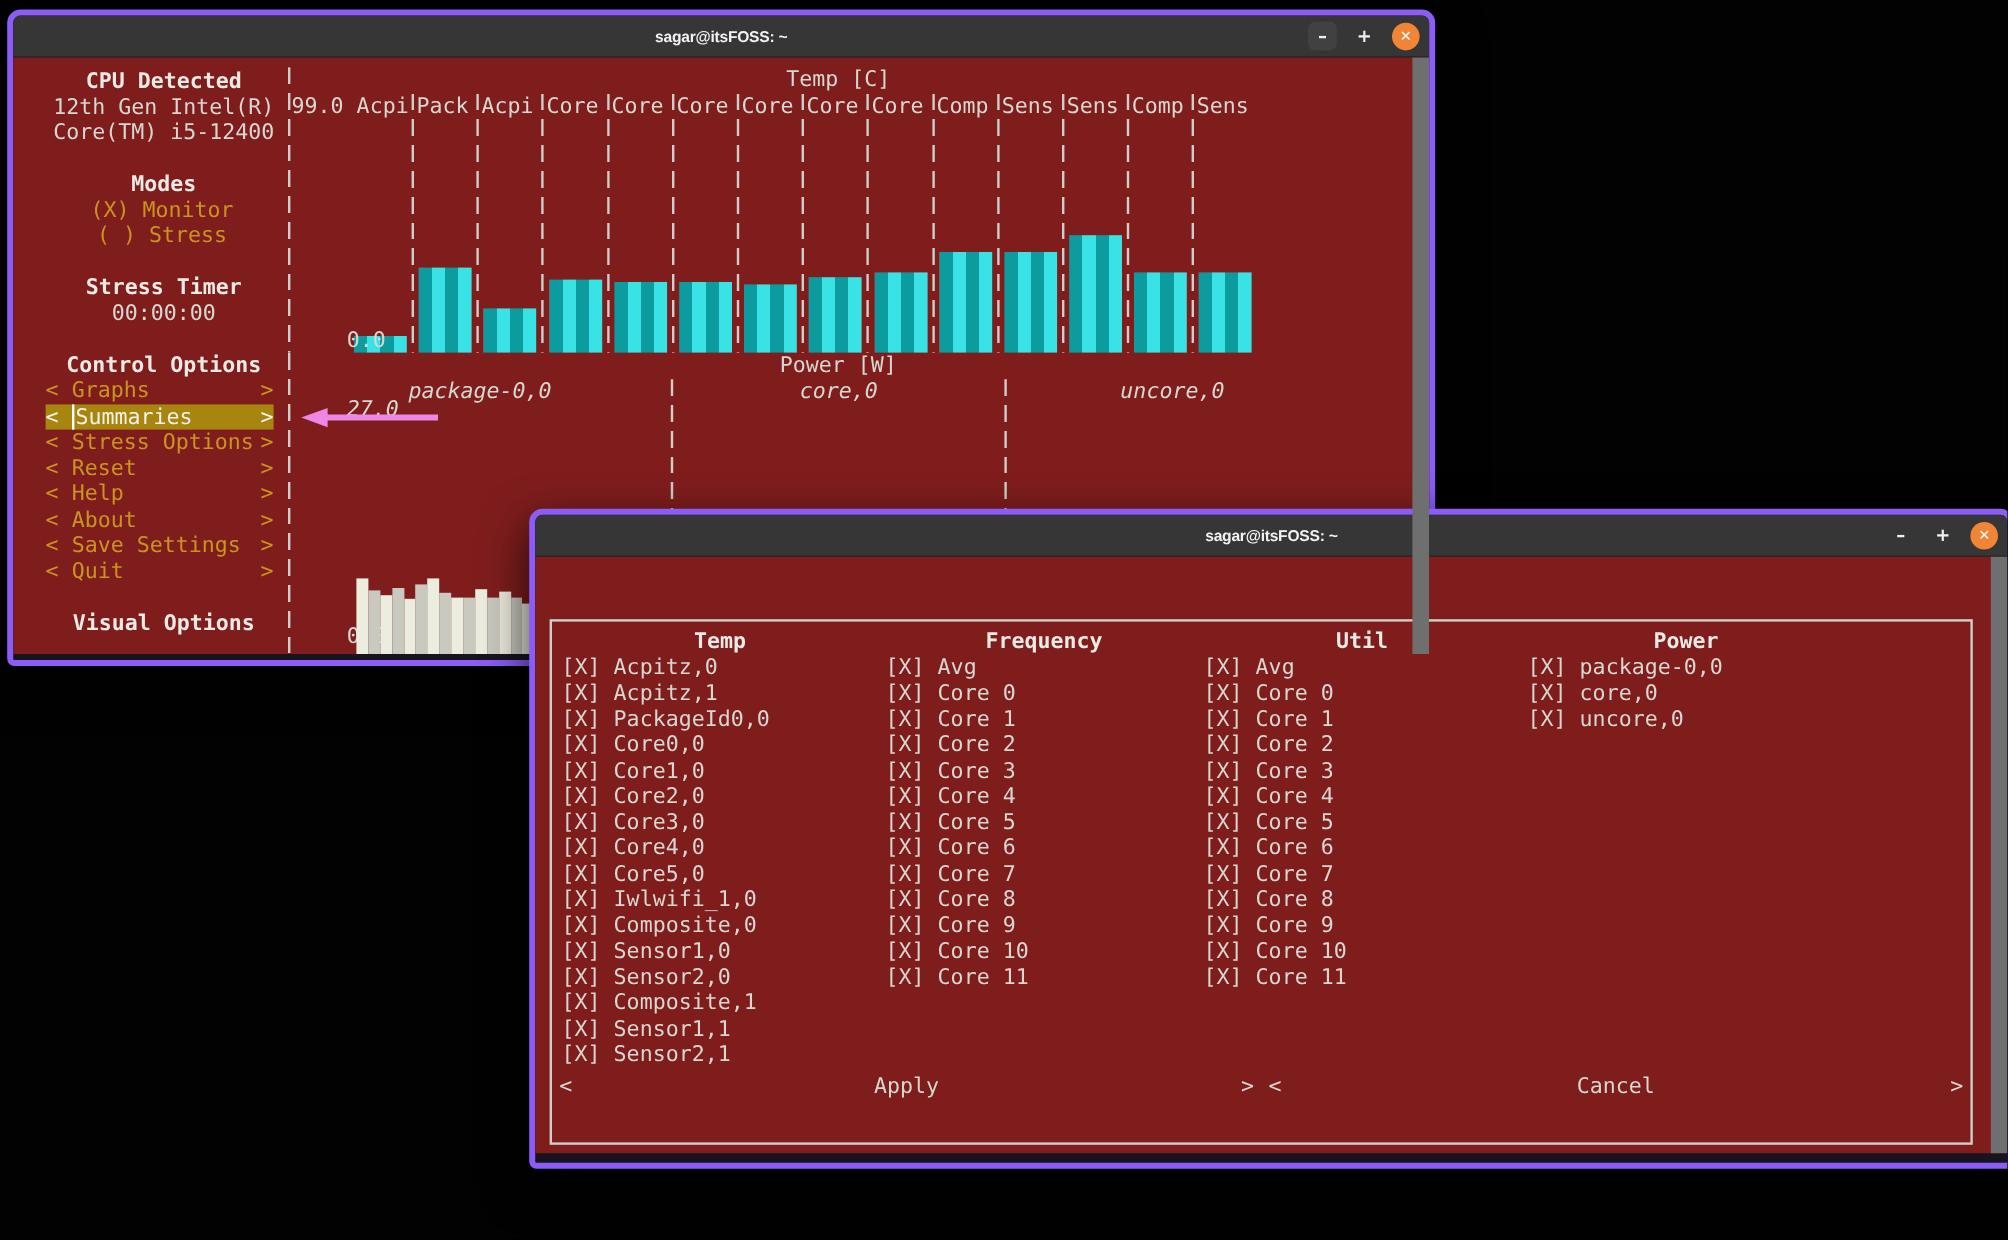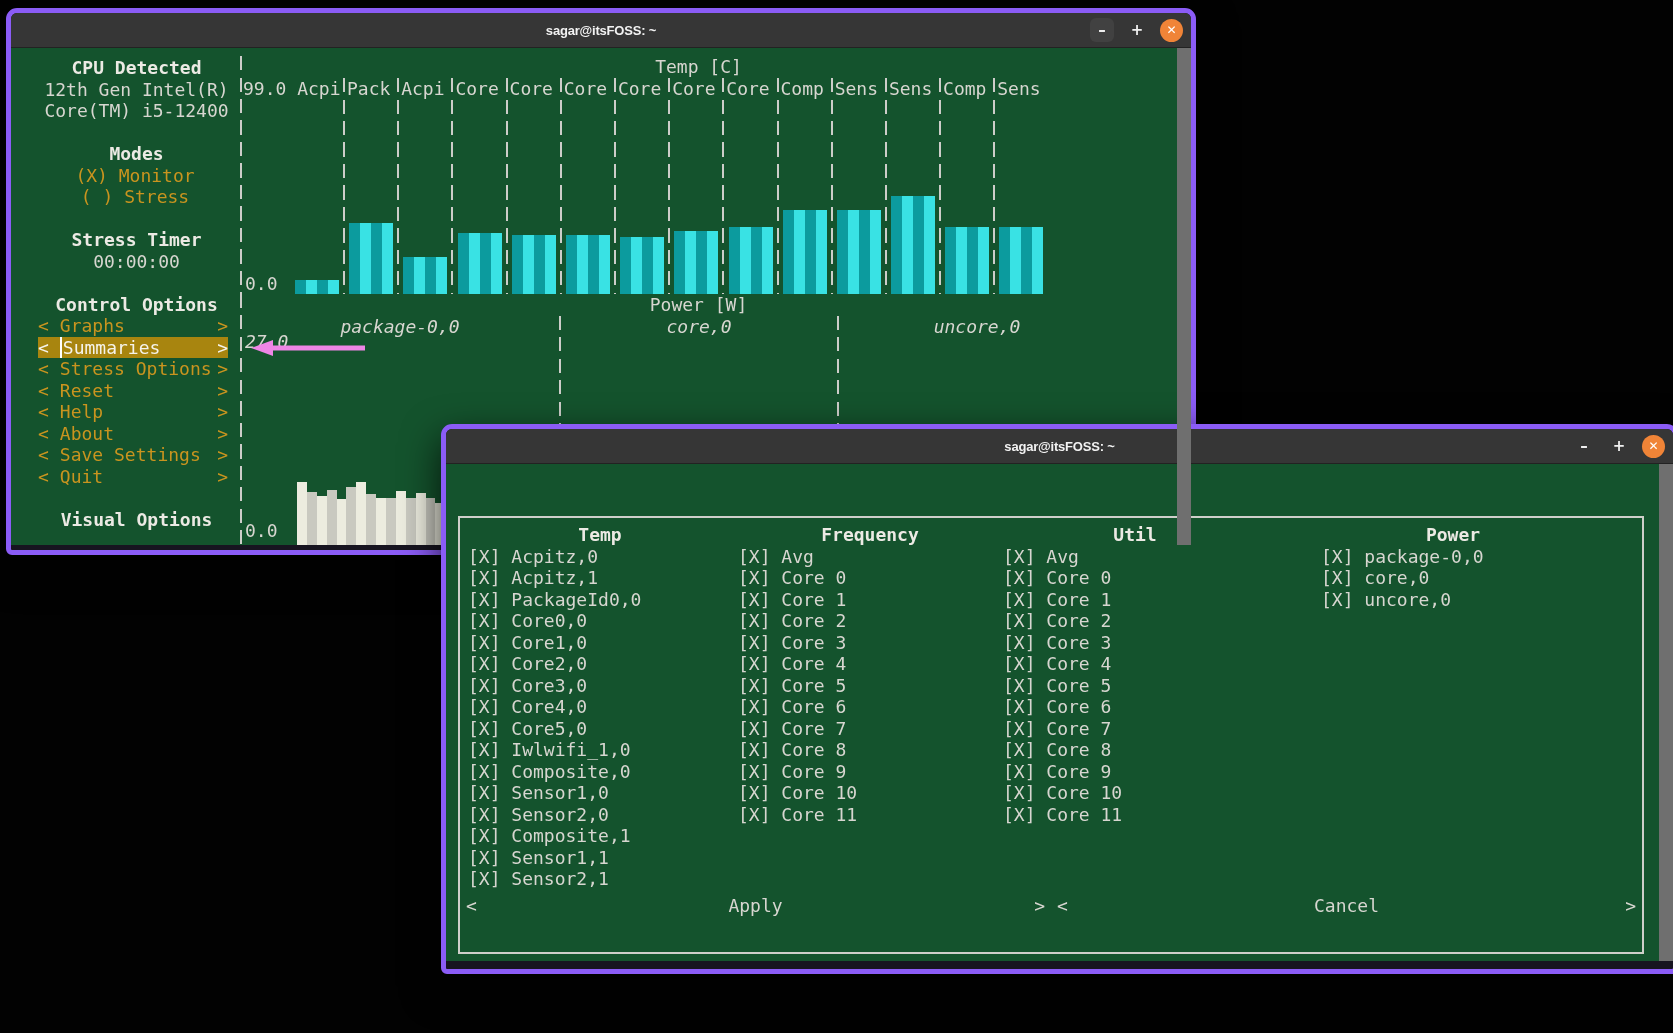--- a/index.html
+++ b/index.html
@@ -12,21 +12,21 @@
   .titlebar{height:34px;background:#363636;display:flex;align-items:center;justify-content:center;
             position:relative;border-bottom:1px solid #222;}
   .titlebar .title{color:#f2f2f2;font-family:"Liberation Sans","DejaVu Sans",sans-serif;
                    font-weight:bold;font-size:13px;letter-spacing:-0.2px;}
   .winbtns{position:absolute;right:8px;top:0;height:100%;display:flex;align-items:center;gap:11px;}
   .wbtn{width:24px;height:24px;border:none;background:transparent;color:#efefef;font-size:15px;
         font-weight:bold;display:flex;align-items:center;justify-content:center;border-radius:6px;
         font-family:"DejaVu Sans",sans-serif;padding:0;cursor:default;}
   .wbtn.min{background:#414141;}
   .wbtn.close{background:#f08437;border-radius:50%;width:23px;height:23px;color:#fff;font-size:12px;}
-  .content{position:relative;width:100%;height:497px;background:#14532d;
+  .content{position:relative;width:100%;height:497px;background:#7f1d1d;
            font-size:18px;line-height:21.5px;color:#d7d6d0;}
   .scrollbar{position:absolute;top:0;right:0;width:14px;height:100%;background:#6f6f6f;z-index:9;}
   b.hdr{color:#eceae4;font-weight:bold;}
   
   .sidebar{position:absolute;left:0;top:0;width:229px;height:100%;padding-top:9px;box-sizing:border-box;}
   .sline{height:21.5px;white-space:pre;}
   .s-center{text-align:center;padding-left:22px;}
   .s-orange{color:#c9941f;margin-left:19px;text-align:center;}
   .menu-item{margin-left:27px;width:190px;display:flex;color:#c9941f;height:21.5px;}
   .menu-item .mlabel{flex:1;margin-left:11px;}
@@ -38,21 +38,21 @@
         background:repeating-linear-gradient(to bottom,#cdcdc9 0 14px,transparent 14px 21.5px);}
   .gtitle{height:21.5px;text-align:center;color:#d7d6d0;}
   .tcols{position:absolute;left:0;top:21.5px;bottom:0;display:flex;}
   .tcol{position:relative;height:100%;box-sizing:border-box;flex:0 0 54.2px;}
   .tcol.first{flex:0 0 104px;}
   .vline{position:absolute;left:-1px;top:0;bottom:0;width:2px;
          background:repeating-linear-gradient(to bottom,#cdcdc9 0 14px,transparent 14px 21.5px);}
   .clabel{height:21.5px;padding-left:3px;white-space:pre;overflow:hidden;}
   .bar{position:absolute;right:5px;bottom:0;width:44px;
        background:repeating-linear-gradient(90deg,#0c9b9e 0 11px,#39e2e4 11px 22px);}
-  .ylab{position:absolute;white-space:pre;color:#d7d6d0;}
+  .ylab{position:absolute;white-space:pre;color:#d7d6d0;margin-left:44px;}
   .pcols{position:absolute;left:0;top:21.5px;bottom:0;right:0;display:flex;}
   .pcol{position:relative;height:100%;}
   .pcol .clabel{text-align:center;padding:0;font-style:italic;}
   .stripes{position:absolute;left:57px;bottom:0;display:flex;align-items:flex-end;}
   .pstripe{width:9.9px;}
   
   .arrow{position:absolute;z-index:4;}
   
   .dlgbox{position:absolute;left:12px;top:52px;width:1186px;height:438px;border:2px solid #cfcfca;
           box-sizing:border-box;}
@@ -319,21 +319,21 @@
               <div class="cb">[X] Core 3</div>
               <div class="cb">[X] Core 4</div>
               <div class="cb">[X] Core 5</div>
               <div class="cb">[X] Core 6</div>
               <div class="cb">[X] Core 7</div>
               <div class="cb">[X] Core 8</div>
               <div class="cb">[X] Core 9</div>
               <div class="cb">[X] Core 10</div>
               <div class="cb">[X] Core 11</div>
             </div>
-            <div class="fcol" style="left: 813px; margin-left: 48px;">
+            <div class="fcol" style="left: 813px;">
               <div class="fhdr">Power</div>
               <div class="cb">[X] package-0,0</div>
               <div class="cb">[X] core,0</div>
               <div class="cb">[X] uncore,0</div>
             </div>
           </div>
         <div class="btnrow" id="btnrow">
             <div class="btn">
               <span class="brk">&lt;</span>
               <span class="blabel">Apply</span>

